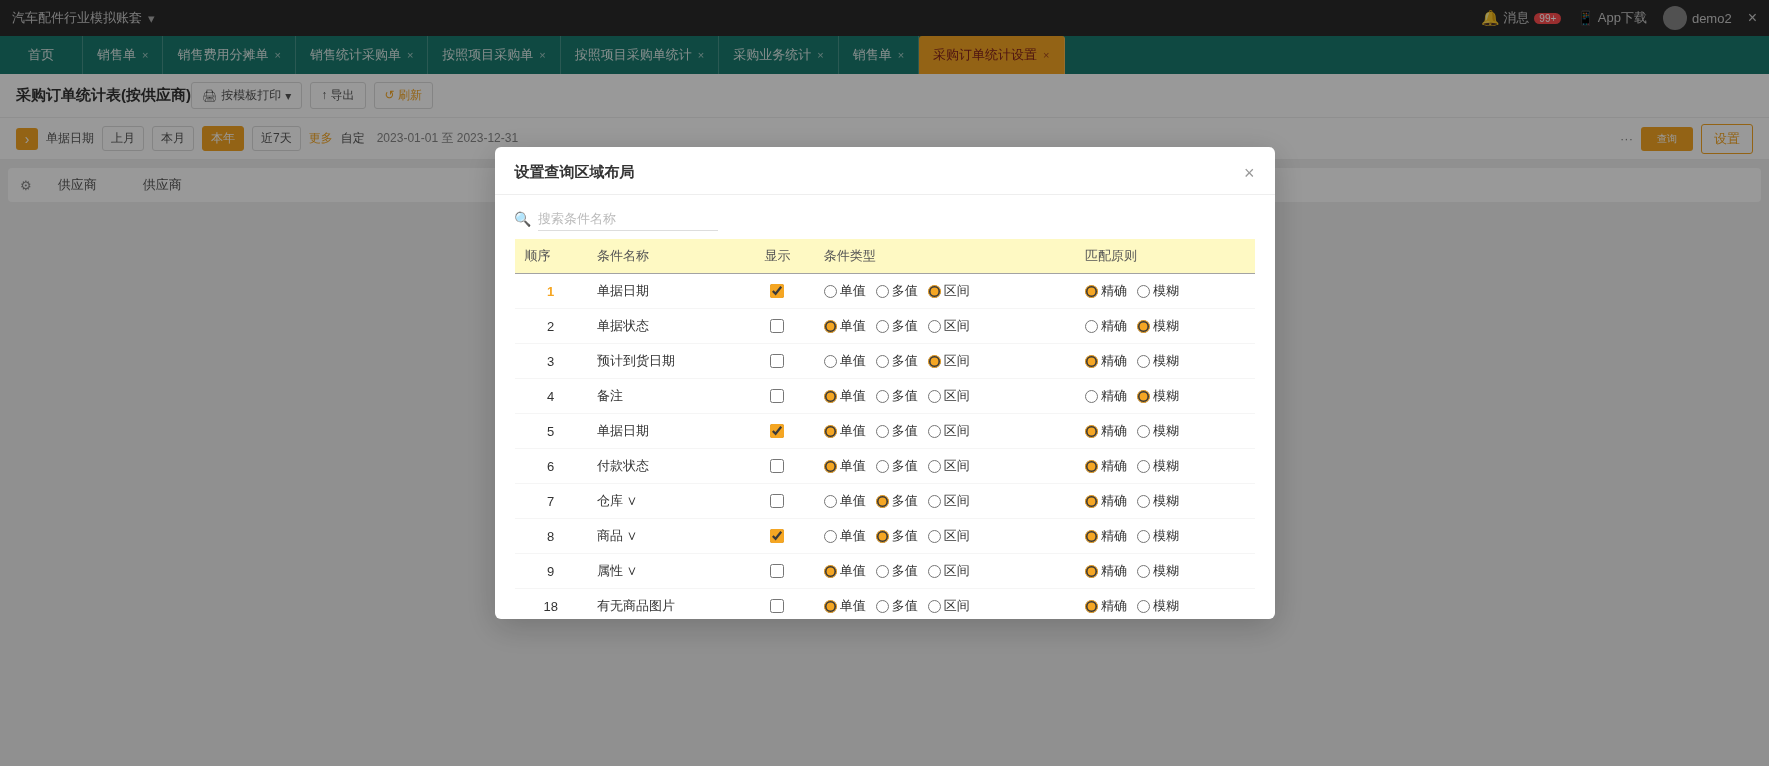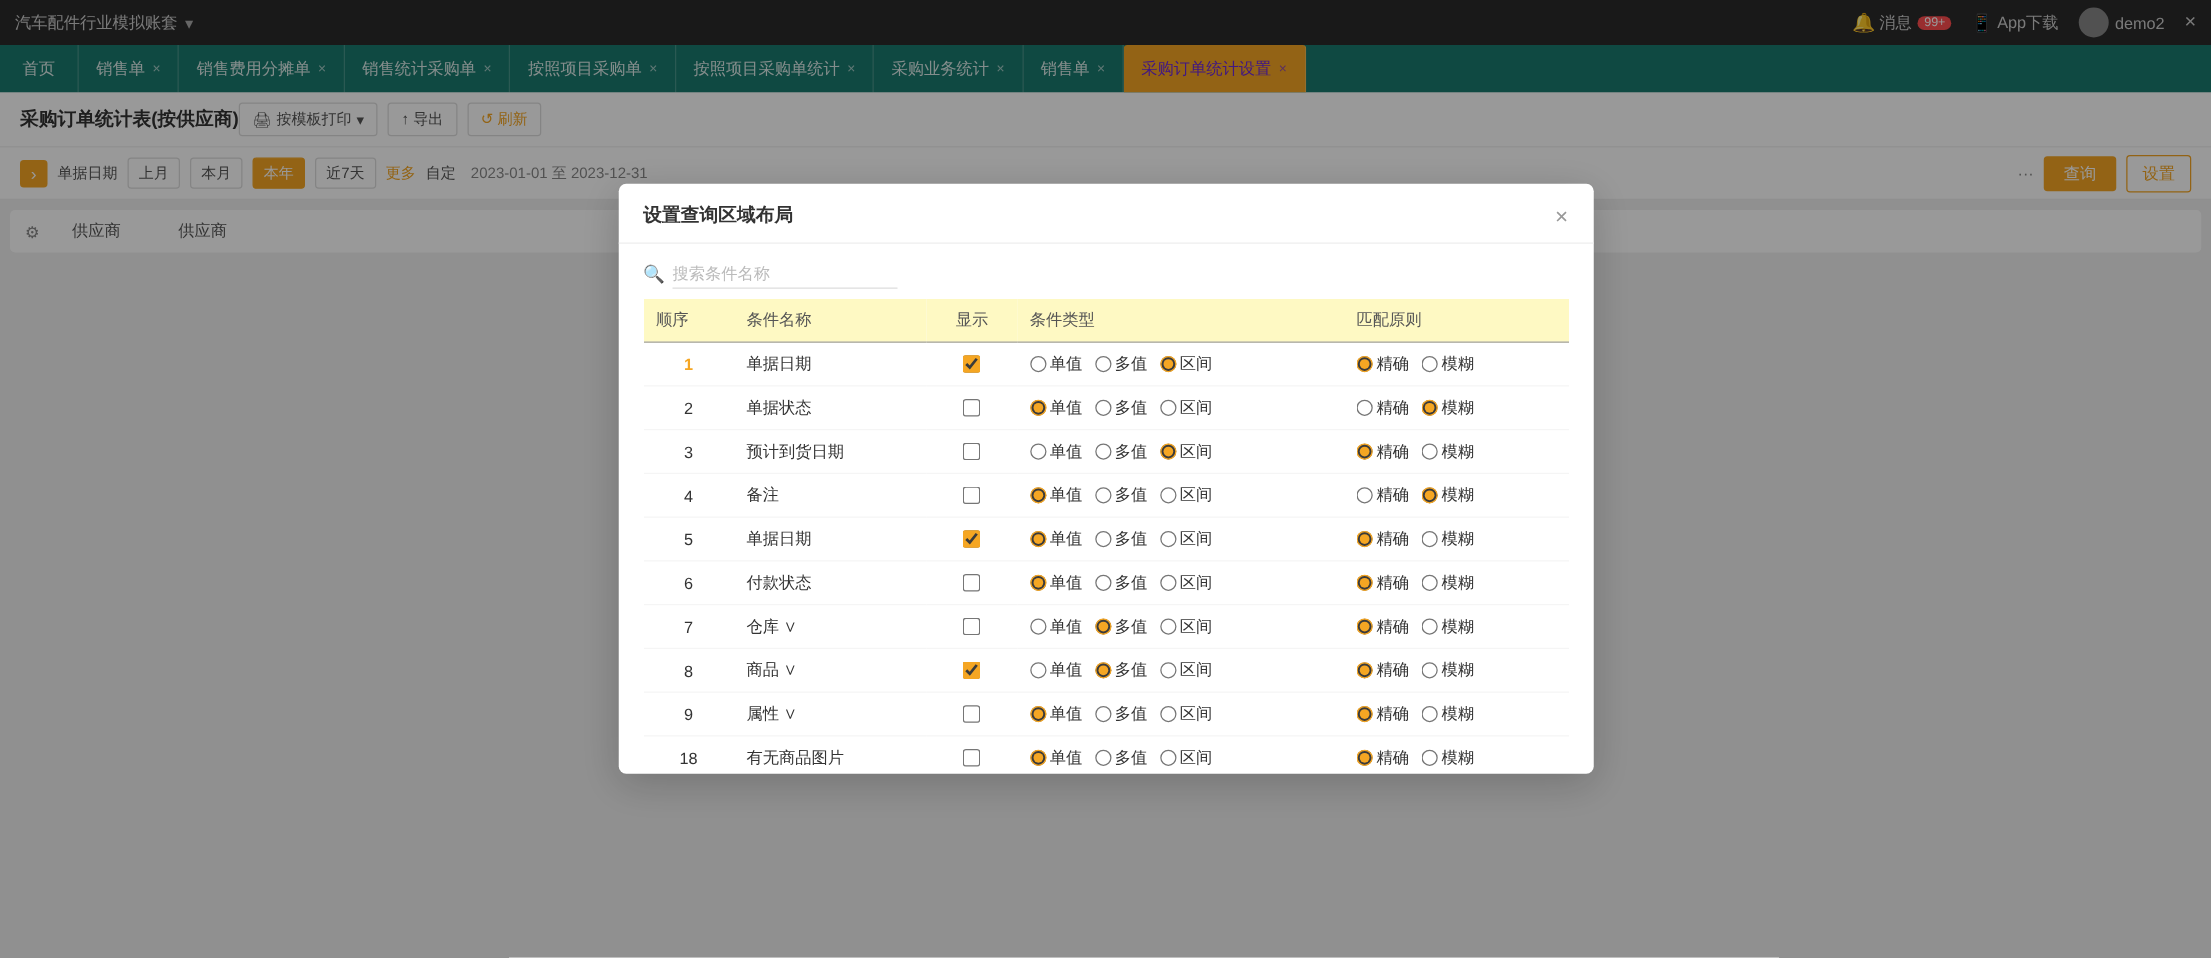--- a/index.html
+++ b/index.html
@@ -41,25 +41,25 @@
       padding: 0 14px;
       height: 38px;
       display: flex;
       align-items: center;
       cursor: pointer;
       font-size: 13px;
       color: rgba(255,255,255,0.85);
       border-right: 1px solid rgba(255,255,255,0.2);
       white-space: nowrap;
     }
-    .tab-item:first-child { padding: 0 18px; }
+    .tab-item:first-child { padding: 0 28px; }
     .tab-item .tab-close { margin-left: 6px; font-size: 11px; opacity: 0.7; }
     .tab-active-last {
       background: #f5a623;
-      color: #6d28d9;
+      color: #7f1d1d;
       border-radius: 3px 3px 0 0;
     }
 
     .page-header {
       background: white;
       padding: 8px 16px;
       display: flex;
       align-items: center;
       justify-content: flex-start;
       border-bottom: 1px solid #eee;
@@ -81,21 +81,21 @@
       border-bottom: 1px solid #eee;
       height: 42px;
     }
     .filter-toggle { background: #f5a623; color: white; border: none; width: 22px; height: 22px; border-radius: 3px; cursor: pointer; font-size: 14px; display: flex; align-items: center; justify-content: center; }
     .date-label { color: #555; font-size: 12px; }
     .date-btn { padding: 3px 8px; border: 1px solid #ddd; border-radius: 3px; cursor: pointer; font-size: 12px; color: #555; background: white; }
     .date-btn.active { background: #f5a623; color: white; border-color: #f5a623; }
     .date-more { color: #f5a623; font-size: 12px; cursor: pointer; }
     .date-range { font-size: 12px; color: #888; margin-left: 4px; }
     .filter-dots { margin-left: auto; color: #888; cursor: pointer; }
-    .btn-query { background: #f5a623; color: white; border: none; border-radius: 3px; padding: 5px 16px; cursor: pointer; font-size: 13px; }
+    .btn-query { background: #f5a623; color: white; border: none; border-radius: 3px; padding: 5px 16px; cursor: pointer; font-size: 10px; }
     .btn-setting { background: white; border: 1px solid #f5a623; color: #f5a623; border-radius: 3px; padding: 5px 12px; cursor: pointer; font-size: 13px; }
 
     
     .table-area {
       background: white;
       margin: 8px;
       border-radius: 4px;
     }
     .table-toolbar { padding: 8px 12px; display: flex; align-items: center; gap: 6px; }
     .gear-icon { color: #888; cursor: pointer; }
@@ -191,21 +191,21 @@
       white-space: nowrap;
     }
     .dialog-table td {
       padding: 8px 10px;
       font-size: 13px;
       color: #333;
       border-bottom: 1px solid #f5f5f5;
       vertical-align: middle;
     }
     .radio-group { display: flex; align-items: center; gap: 10px; }
-    .radio-option { display: flex; gap: 3px; cursor: pointer; white-space: nowrap; }
+    .radio-option { display: flex; align-items: center; gap: 3px; cursor: pointer; white-space: nowrap; }
     .radio-option input[type=radio] { accent-color: #f5a623; cursor: pointer; }
     .checkbox-cell { display: flex; align-items: center; justify-content: center; }
     .checkbox-cell input[type=checkbox] { accent-color: #f5a623; width: 14px; height: 14px; cursor: pointer; }
 
     
     .dialog-footer {
       padding: 16px 20px;
       display: flex;
       justify-content: flex-end;
       gap: 10px;

